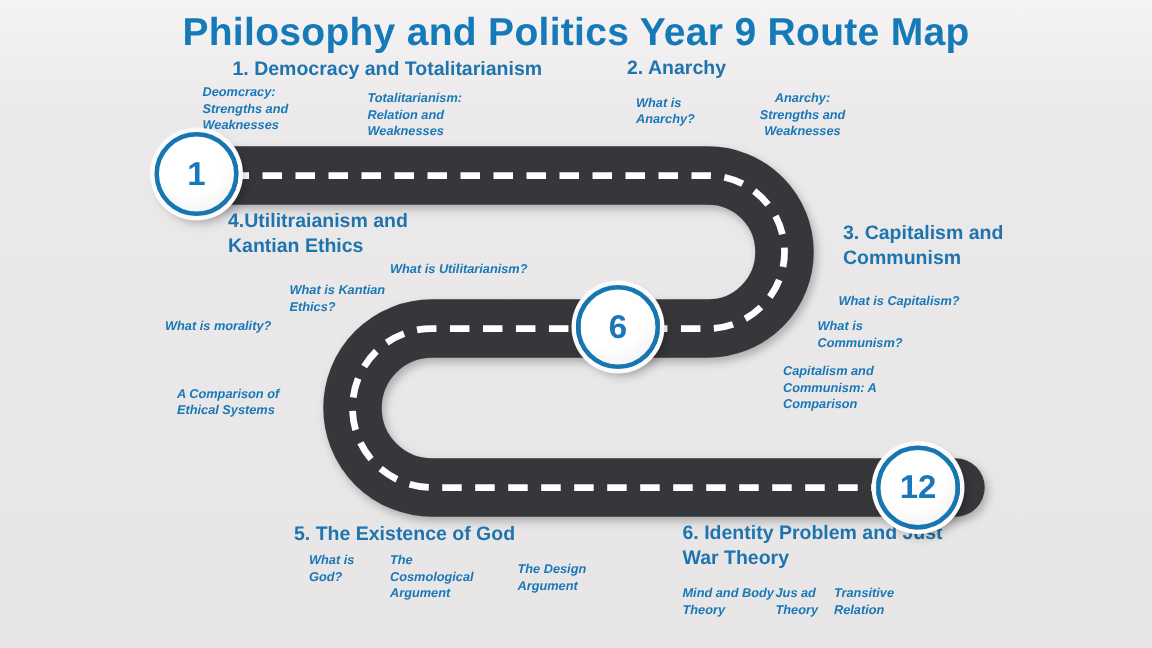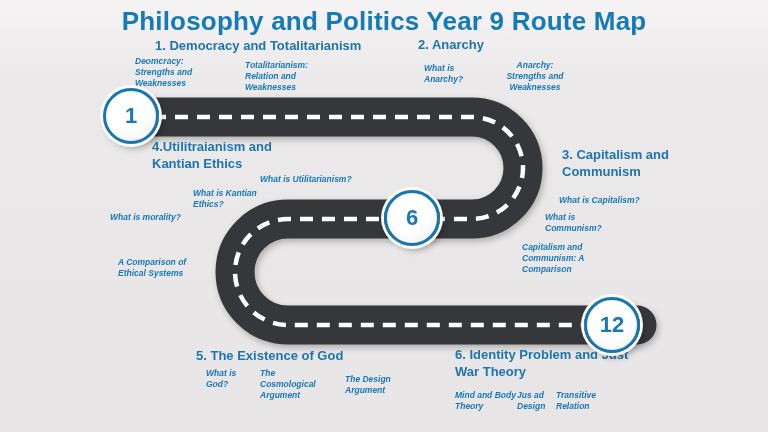--- a/index.html
+++ b/index.html
@@ -107,20 +107,20 @@
   <div class="topic" id="t4c">What is morality?</div>
   <div class="topic" id="t4d">A Comparison of Ethical Systems</div>
 
   <div class="heading" id="h5">5. The Existence of God</div>
   <div class="topic" id="t5a">What is God?</div>
   <div class="topic" id="t5b">The Cosmological Argument</div>
   <div class="topic" id="t5c">The Design Argument</div>
 
   <div class="heading" id="h6">6. Identity Problem and Just War Theory</div>
   <div class="topic" id="t6a">Mind and Body Theory</div>
-  <div class="topic" id="t6b">Jus ad Design</div>
+  <div class="topic" id="t6b">Jus ad Theory</div>
   <div class="topic" id="t6c">Transitive Relation</div>
 
   <div class="milestone" id="m1">1</div>
   <div class="milestone" id="m6">6</div>
   <div class="milestone" id="m12">12</div>
 
 </div>
 
 </body></html>

